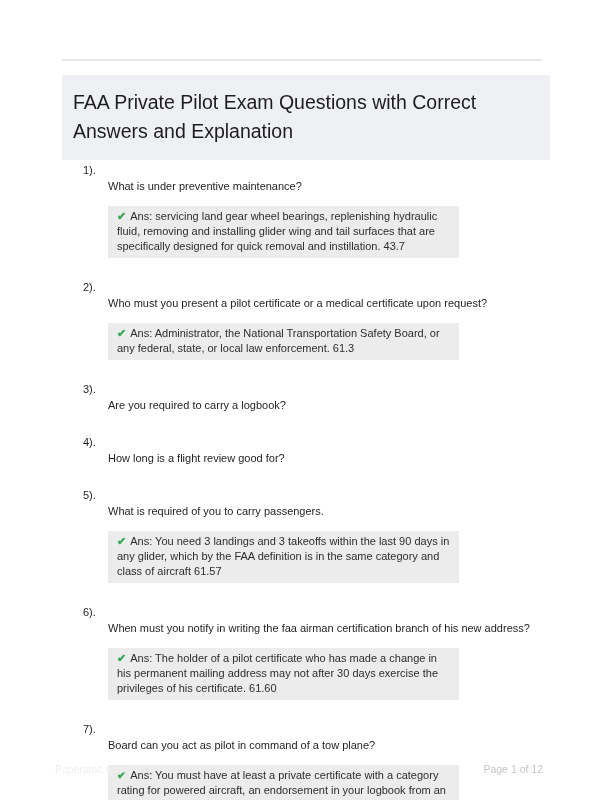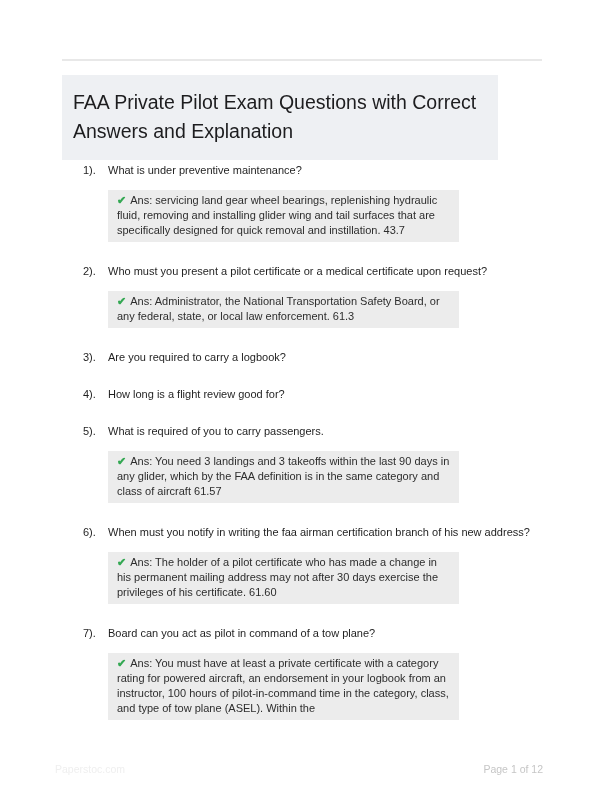--- a/index.html
+++ b/index.html
@@ -20,21 +20,21 @@
     left: 62px;
     top: 59px;
     width: 480px;
     height: 2px;
     background: #e8e8e8;
   }
   .title-block {
     position: absolute;
     left: 62px;
     top: 75px;
-    width: 436px;
+    width: 488px;
     box-sizing: border-box;
     background: #eef0f3;
     padding: 13px 11px 14px 11px;
     font-size: 19.5px;
     line-height: 29px;
     color: #1d1d1f;
   }
   .qa-list {
     position: absolute;
     left: 83px;
@@ -49,20 +49,21 @@
     font-size: 11px;
     line-height: 15px;
     color: #1f1f1f;
   }
   .q-num {
     flex: 0 0 25px;
     width: 25px;
   }
   .q-text {
     white-space: nowrap;
+    margin-top: 16px;
   }
   .answer-box {
     margin-left: 25px;
     margin-top: 12px;
     box-sizing: border-box;
     width: 351px;
     background: #ececec;
     padding: 3px 9px 4px 9px;
     font-size: 11px;
     line-height: 15px;

